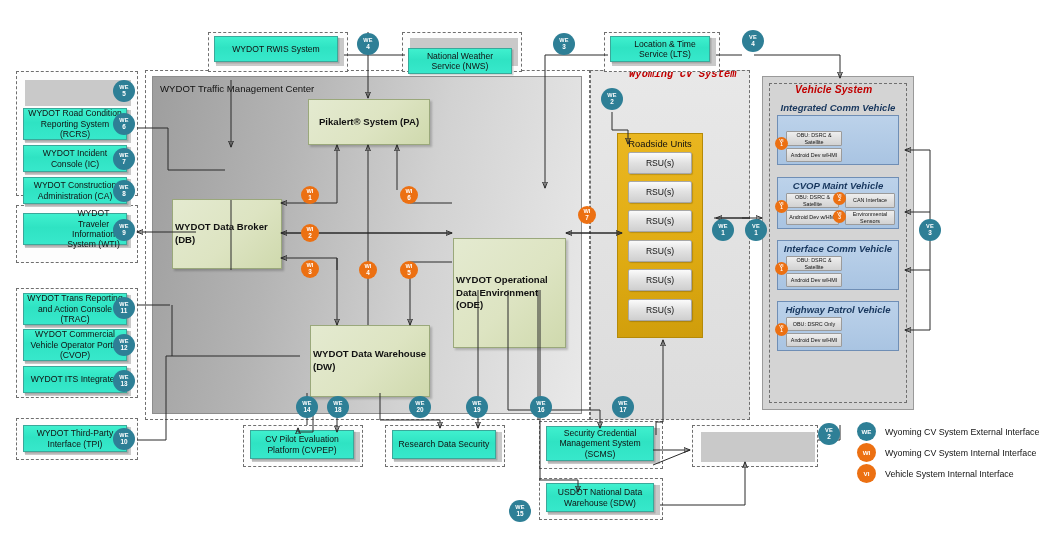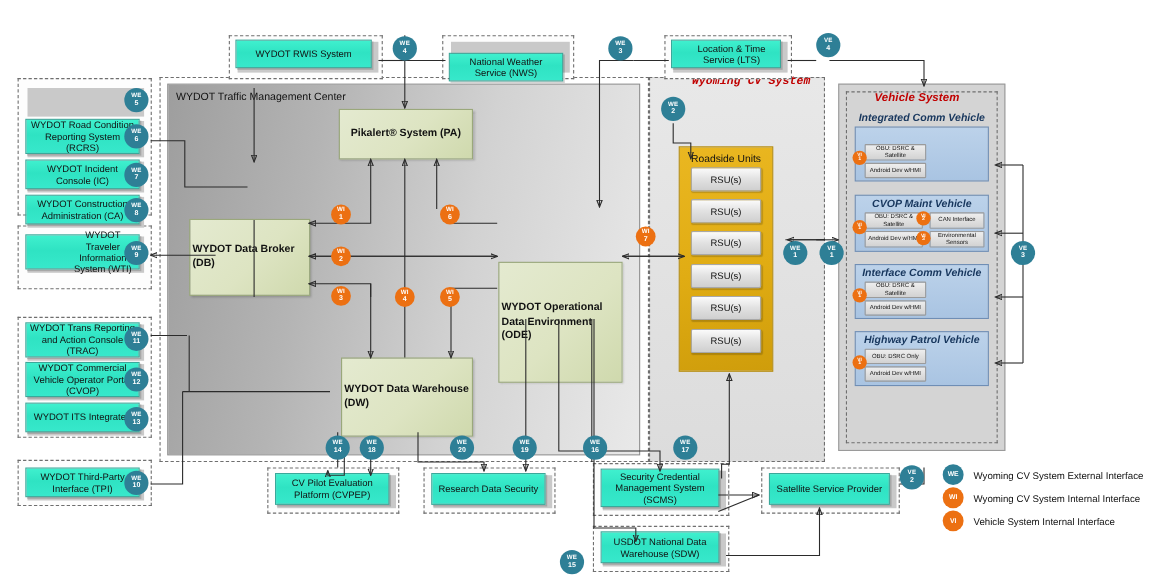--- a/index.html
+++ b/index.html
@@ -370,21 +370,20 @@
   <div class="abs dashgroup" style="left:385px;top:425px;width:120px;height:42px;"></div>
   <div class="abs greyplate" style="left:394px;top:432px;width:108px;height:30px;"></div>
   <div class="abs tealbox" style="left:392px;top:430px;width:104px;height:29px;">Research Data Security</div>
 
   <div class="abs dashgroup" style="left:539px;top:421px;width:124px;height:48px;"></div>
   <div class="abs greyplate" style="left:548px;top:428px;width:112px;height:36px;"></div>
   <div class="abs tealbox" style="left:546px;top:426px;width:108px;height:35px;">Security Credential Management System (SCMS)</div>
 
   <div class="abs dashgroup" style="left:692px;top:425px;width:126px;height:42px;"></div>
   <div class="abs greyplate" style="left:701px;top:432px;width:114px;height:30px;"></div>
-  <div class="abs tealbox" style="left:699px;top:430px;width:110px;height:29px;">Satellite Service Provider</div>
 
   <div class="abs dashgroup" style="left:539px;top:478px;width:124px;height:42px;"></div>
   <div class="abs greyplate" style="left:548px;top:485px;width:112px;height:30px;"></div>
   <div class="abs tealbox" style="left:546px;top:483px;width:108px;height:29px;">USDOT National Data Warehouse (SDW)</div>
 
   <div class="abs badge we b22" style="left:357px;top:33px;">
     <span class="t">WE</span>
     <span class="n">4</span>
   </div>
   <div class="abs badge we b22" style="left:553px;top:33px;">

